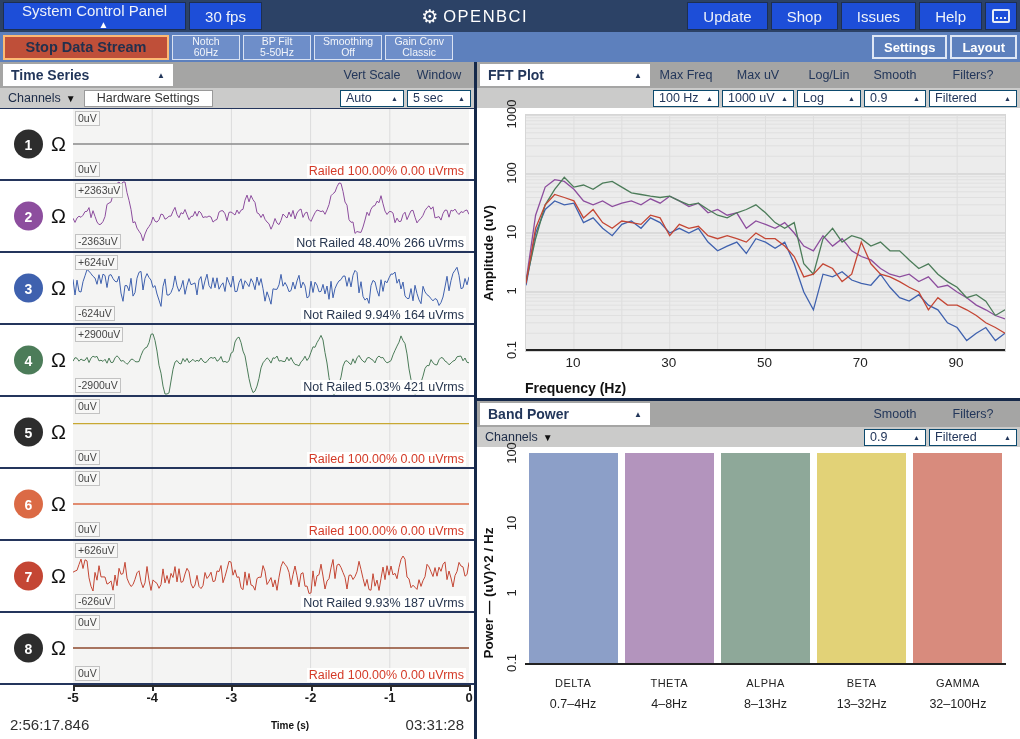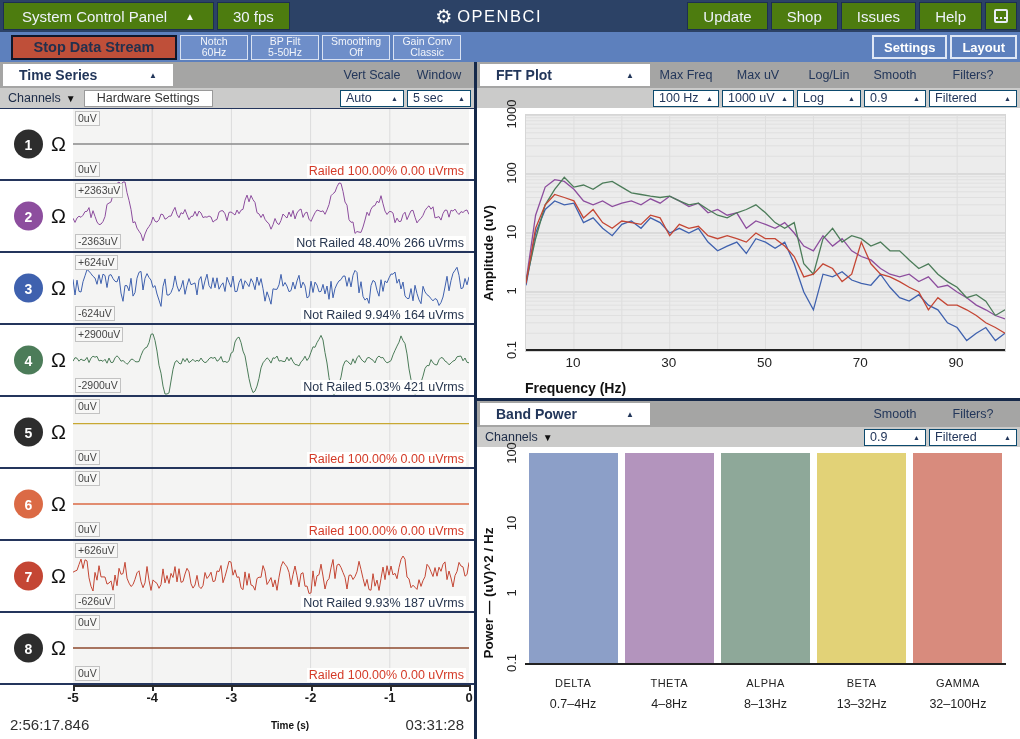--- a/index.html
+++ b/index.html
@@ -2,54 +2,54 @@
 <html><head>
 <meta charset="utf-8">
 <style>
   * { box-sizing: border-box; margin: 0; padding: 0; }
   html,body { width:1020px; height:739px; overflow:hidden; }
   body { font-family:"Liberation Sans", sans-serif; background:#16294a; }
   .app { width:1020px; height:739px; display:flex; flex-direction:column; }
 
   
   .topnav { height:32px; background:#2c4266; display:flex; align-items:stretch; padding:2px 3px; gap:3px; }
-  .navbtn { background:#4d7c0f; border:1px solid #1d2f52; color:#eef2f9; font-size:15px;
-            display:flex; align-items:center; justify-content:center; padding:0 15px; cursor:pointer; white-space:nowrap; }
+  .navbtn { background:#1d4ed8; border:1px solid #1d2f52; color:#eef2f9; font-size:15px;
+            display:flex; align-items:center; justify-content:center; padding:0 15px; cursor:pointer; white-space:nowrap;flex-direction:column; }
   .scp { padding:0 18px; }
   .scp .tri { font-size:10px; margin-left:18px; color:#fff; }
   .brand { display:flex; align-items:center; gap:5px; margin:0 auto; color:#fff; }
   .brand .gear { font-size:19px; line-height:1; }
   .brand .btxt { font-size:16.5px; letter-spacing:1.5px; text-transform:uppercase; font-weight:400; }
   .winbtn { width:30px; display:flex; align-items:center; justify-content:center; }
   .winicon { width:18px; height:14px; border:2px solid #e8edf6; border-radius:2px;
              display:flex; align-items:flex-end; justify-content:center; gap:2px; padding-bottom:2px; }
   .winicon i { width:2px; height:2px; background:#e8edf6; display:block; }
 
   
   .subbar { height:30px; background:#5d80bd; display:flex; align-items:center; padding:0 3px; gap:3px; }
-  .stopbtn { width:166px; height:25px; background:#bf4f39; border:2px solid #0f172a; color:#23304d;
-             font-weight:bold; font-size:14.5px; display:flex; align-items:center; justify-content:center; cursor:pointer;margin-left:8px; }
+  .stopbtn { width:166px; height:25px; background:#bf4f39; border:2px solid #fdba74; color:#23304d;
+             font-weight:bold; font-size:14.5px; display:flex; align-items:center; justify-content:center; cursor:pointer; }
   .filterbtn { height:25px; background:#6e8ec9; border:1px solid #d9e2f3; color:#f2f5fa; font-size:10.5px;
                line-height:11px; display:flex; flex-direction:column; align-items:center; justify-content:center;
                padding:0 8px; min-width:68px; cursor:pointer; }
   .sb-spacer { flex:1; }
   .litebtn { height:24px; border:2px solid #dfe7f5; color:#fff; font-weight:bold; font-size:13px;
              display:flex; align-items:center; padding:0 10px; cursor:pointer; }
 
   
   .main { flex:1; display:flex; gap:3px; }
   .panel { background:#fff; display:flex; flex-direction:column; }
   .panel-left { width:505px; }
   .right-col { flex:1; display:flex; flex-direction:column; gap:3px; }
   .panel-fft { height:336px; }
   .panel-band { flex:1; }
 
   
   .phead { height:26px; background:#a5a5a4; display:flex; align-items:center; padding:2px 3px; gap:3px; flex:none; }
-  .ptitle { background:#fff; height:22px; width:170px; display:flex; align-items:center; padding:0 16px;
+  .ptitle { background:#fff; height:22px; width:170px; display:flex; align-items:center; padding:0 8px;
             font-weight:bold; font-size:14px; color:#22365a; cursor:pointer; }
   .ptitle .arr { margin-left:auto; font-size:8px; }
   .hlabels { margin-left:auto; display:flex; gap:3px; }
   .hlabel { font-size:12.5px; color:#22365a; text-align:center; }
   .psub { height:20px; background:#cbcbca; display:flex; align-items:center; padding:0 3px; gap:3px;
           font-size:12.5px; color:#22365a; flex:none; }
   .chanbtn { display:flex; align-items:center; gap:5px; padding:0 5px; cursor:pointer; color:#1c2b47; }
   .chanbtn .arr { font-size:10px; color:#111; }
   .hwbtn { background:#fff; border:1px solid #9a9a9a; height:17px; display:flex; align-items:center;
            padding:0 12px; font-size:12.5px; color:#333; cursor:pointer; }

